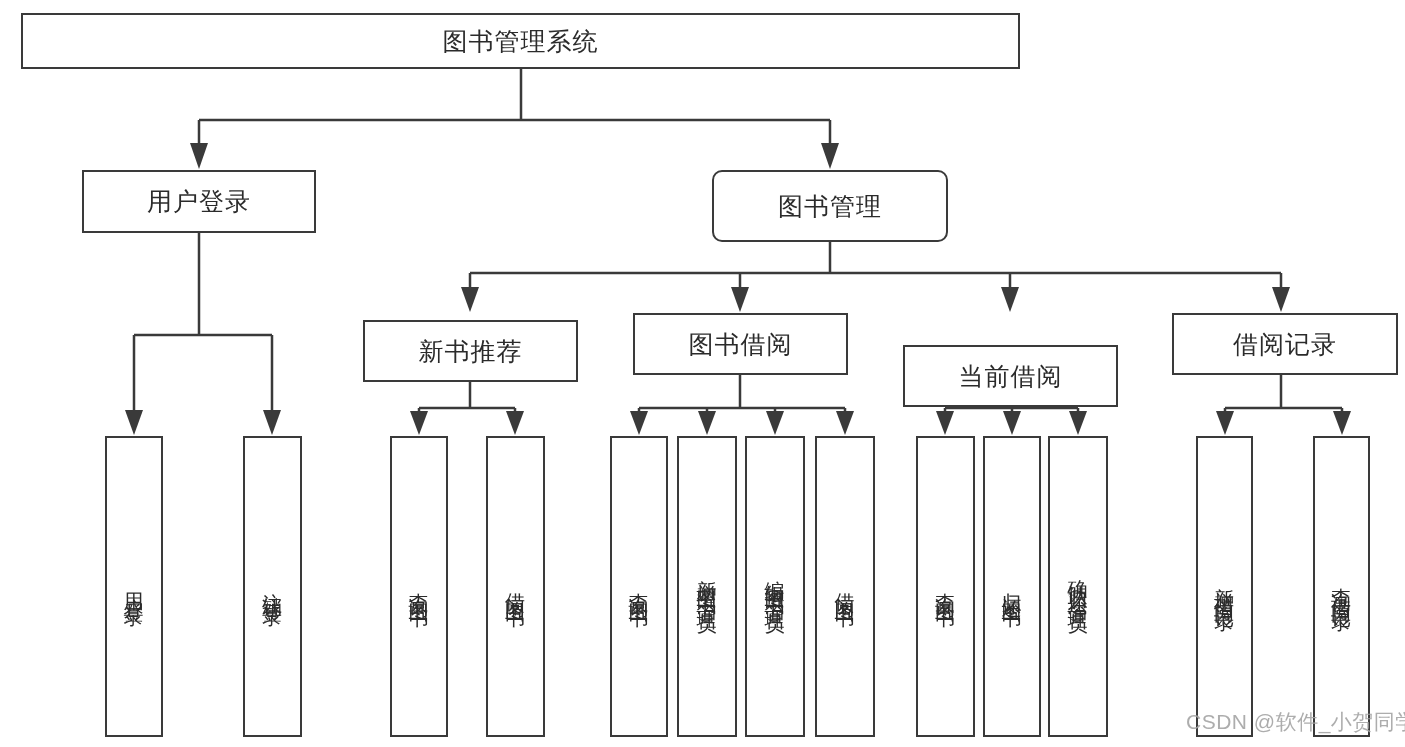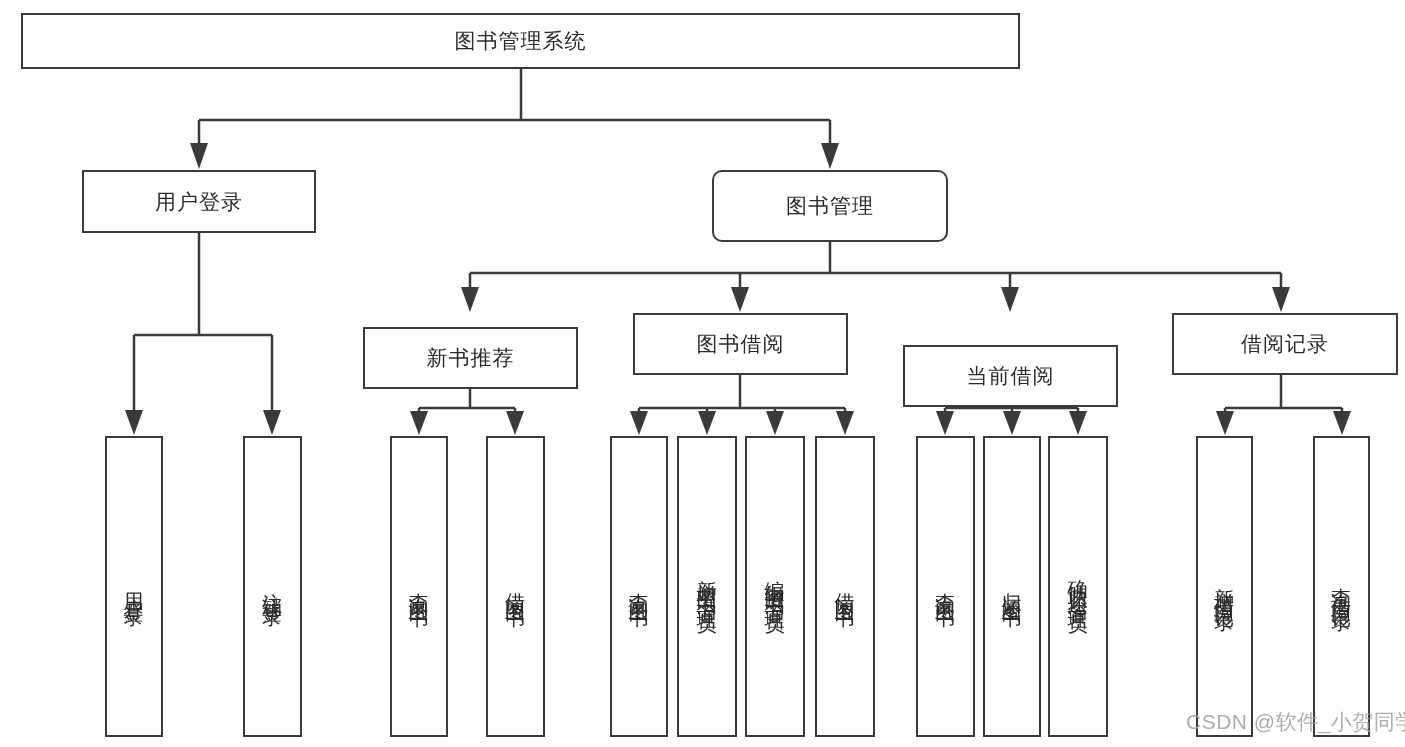--- a/index.html
+++ b/index.html
@@ -28,21 +28,21 @@
     box-sizing: border-box;
     border: 2.5px solid #3a3a3a;
     background: #ffffff;
     display: flex;
     align-items: center;
     justify-content: center;
     z-index: 2;
     color: #2b2b2b;
   }
   .node.h-label {
-    font-size: 21px;
+    font-size: 25px;
     letter-spacing: 1px;
     white-space: nowrap;
   }
   .node.leaf {
     top: 436px;
     height: 301px;
   }
   .v-text {
     writing-mode: vertical-rl;
     text-orientation: mixed;
@@ -112,21 +112,21 @@
     <span>图书管理系统</span>
   </div>
 
   <div class="node h-label" style="left:82px; top:170px; width:234px; height:63px;">
     <span>用户登录</span>
   </div>
   <div class="node h-label" style="left:712px; top:170px; width:236px; height:72px;border-radius:10px;">
     <span>图书管理</span>
   </div>
 
-  <div class="node h-label" style="left:363px; top:327px; width:215px; height:62px;align-items:center;">
+  <div class="node h-label" style="left:363px; top:320px; width:215px; height:62px;align-items:center;">
     <span>新书推荐</span>
   </div>
   <div class="node h-label" style="left:633px; top:313px; width:215px; height:62px;justify-content:center;">
     <span>图书借阅</span>
   </div>
   <div class="node h-label" style="left:903px; top:313px; width:215px; height:62px;margin-top:32px;">
     <span>当前借阅</span>
   </div>
   <div class="node h-label" style="left:1172px; top:313px; width:226px; height:62px;text-align:center;">
     <span>借阅记录</span>

